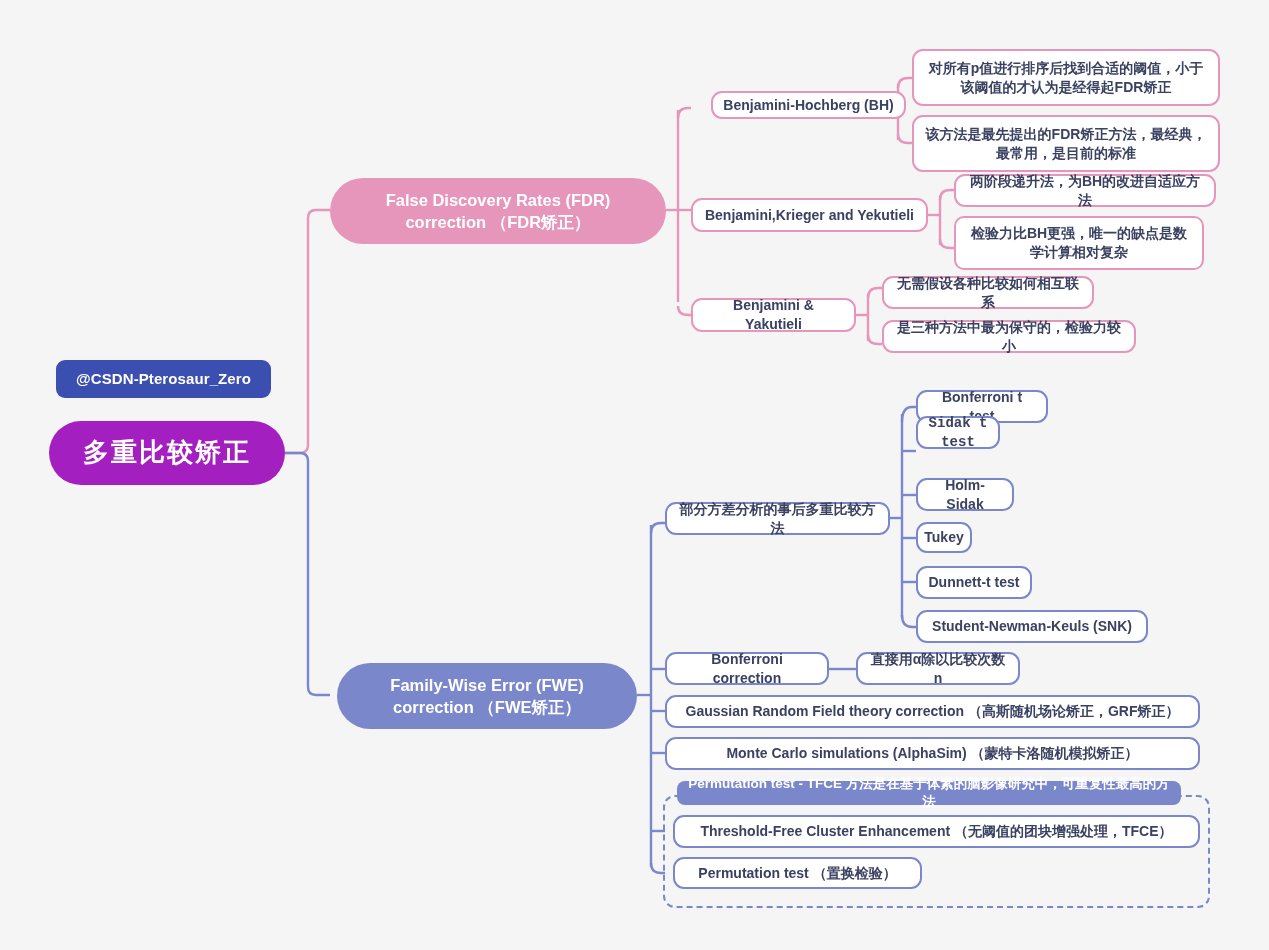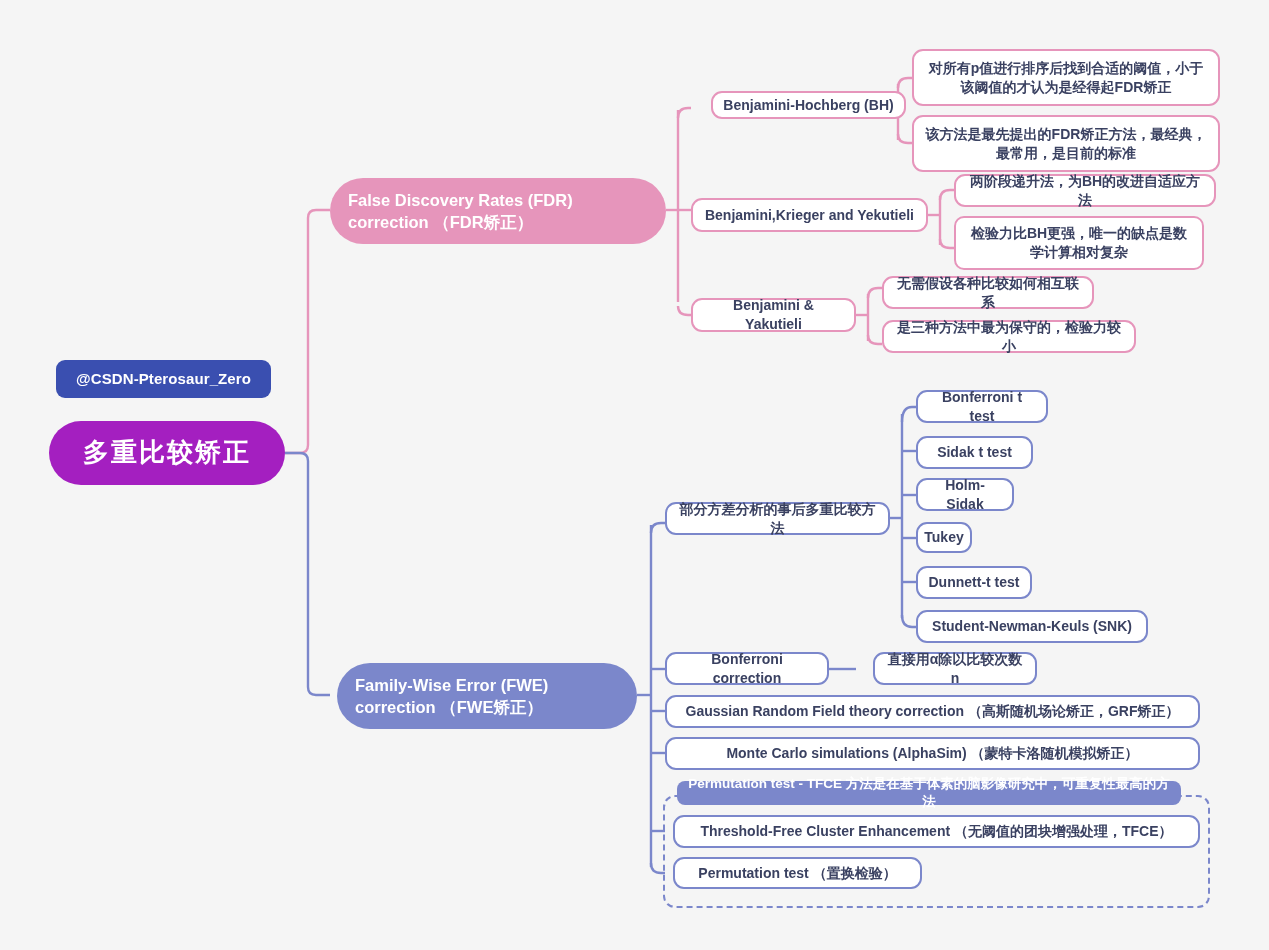--- a/index.html
+++ b/index.html
@@ -53,21 +53,21 @@
     border-radius: 34px;
     font-size: 26px;
     letter-spacing: 2px;
   }
   
   .branch {
     border-radius: 38px;
     color: #ffffff;
     font-size: 16.5px;
     padding: 6px 18px;
-    text-align: left;
+    text-align: center;
     justify-content: flex-start;
   }
   .branch-fdr { background: #e695bb; }
   .branch-fwe { background: #7b87cb; }
 
   
   .pill {
     border-radius: 11px;
     border: 2px solid #e695bb;
     font-size: 14px;
@@ -175,33 +175,33 @@
   <div class="node pill" style="left:882px; top:320px; width:254px; height:33px;">是三种方法中最为保守的，检验力较小</div>
 
   <div class="node branch branch-fwe" style="left:337px; top:663px; width:300px; height:66px;">
     <span>Family-Wise Error (FWE) correction （FWE矫正）</span>
   </div>
 
   <div class="node pill blue" style="left:665px; top:502px; width:225px; height:33px;">部分方差分析的事后多重比较方法</div>
 
   <div class="node pill blue" style="left:916px; top:390px; width:132px; height:33px;">Bonferroni t test</div>
 
-  <div class="node pill blue" style="left:916px; top:436px; width:117px; height:33px;">Sidak t test</div>
+  <div class="node pill blue" style="left:916px; top:416px; width:84px; height:33px;font-family:Liberation Mono, monospace;">Sidak t test</div>
 
   <div class="node pill blue" style="left:916px; top:478px; width:98px; height:33px;">Holm-Sidak</div>
 
   <div class="node pill blue" style="left:916px; top:522px; width:56px; height:31px;">Tukey</div>
 
   <div class="node pill blue" style="left:916px; top:566px; width:116px; height:33px;">Dunnett-t test</div>
 
   <div class="node pill blue" style="left:916px; top:610px; width:232px; height:33px;">Student-Newman-Keuls (SNK)</div>
 
   <div class="node pill blue" style="left:665px; top:652px; width:164px; height:33px;">Bonferroni correction</div>
 
-  <div class="node pill blue" style="left:856px; top:652px; width:164px; height:33px;margin-left:17px;">直接用α除以比较次数n</div>
+  <div class="node pill blue" style="left:856px; top:652px; width:164px; height:33px;">直接用α除以比较次数n</div>
 
   <div class="node pill blue" style="left:665px; top:695px; width:535px; height:33px;">Gaussian Random Field theory correction （高斯随机场论矫正，GRF矫正）</div>
 
   <div class="node pill blue" style="left:665px; top:737px; width:535px; height:33px;">Monte Carlo simulations (AlphaSim) （蒙特卡洛随机模拟矫正）</div>
 
   <div class="dashed-group" style="left:663px; top:795px; width:547px; height:113px;"></div>
 
   <div class="node banner" style="left:677px; top:781px; width:504px; height:24px;">Permutation test - TFCE 方法是在基于体素的脑影像研究中，可重复性最高的方法</div>
 
   <div class="node pill blue lvl2" style="left:673px; top:815px; width:527px; height:33px;">Threshold-Free Cluster Enhancement （无阈值的团块增强处理，TFCE）</div>

